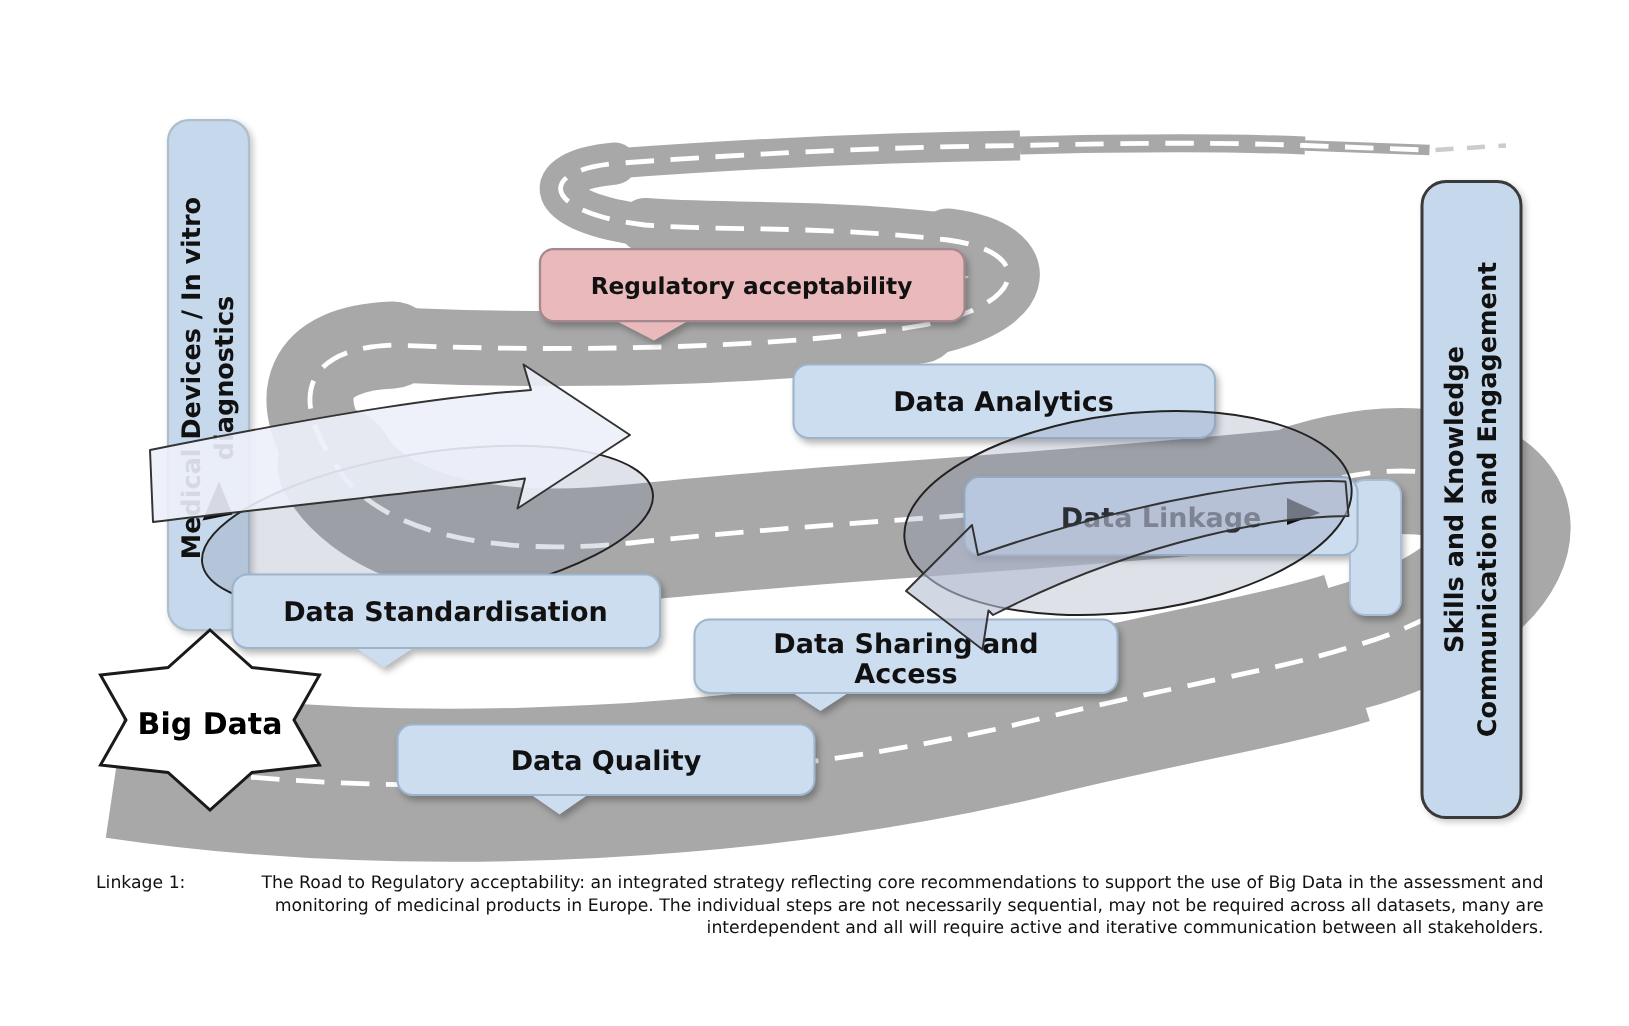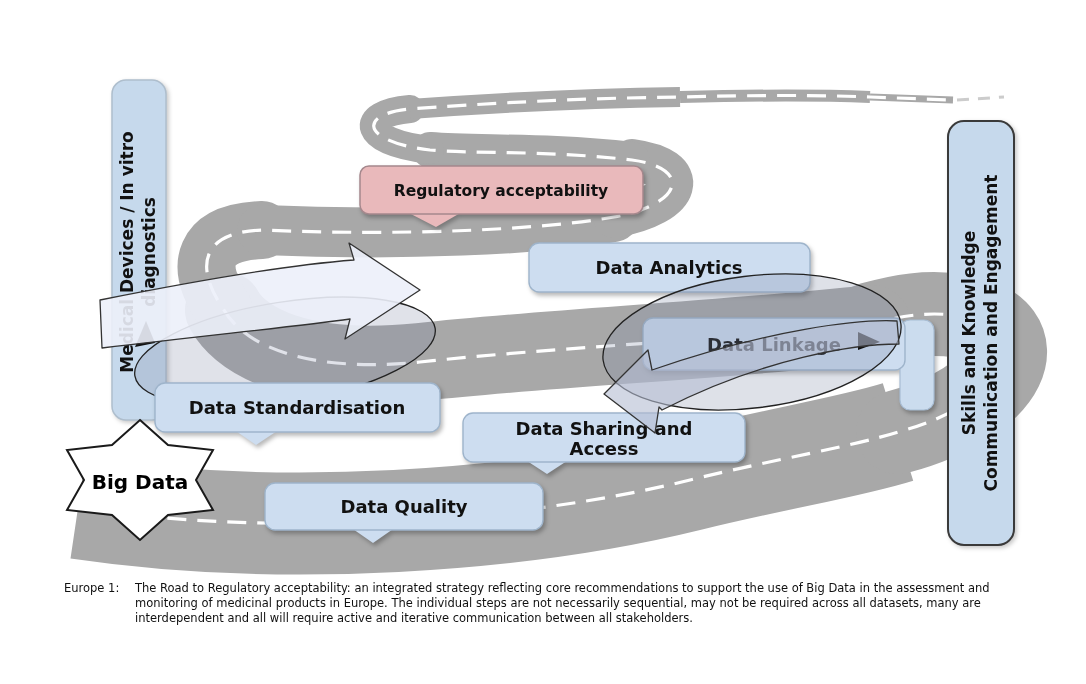--- a/index.html
+++ b/index.html
@@ -13,21 +13,21 @@
   .pink-label { font-weight:bold; fill:#111111; font-size:15.5px; }
   .star-label { font-weight:bold; fill:#000000; font-size:20px; }
   .shadowed { filter:drop-shadow(2px 3px 2px rgba(0,0,0,0.28)); }
   .soft-shadow { filter:drop-shadow(2px 2px 2px rgba(0,0,0,0.22)); }
   .caption {
     position:absolute; left:64px; top:581px; width:965px;
     display:flex; align-items:flex-start;
     font-size:11.5px; line-height:1.32; color:#111111;
   }
   .caption .cap-label { flex:0 0 71px; white-space:nowrap; }
-  .caption .cap-text { flex:1 1 auto; }
+  .caption .cap-text { flex:1 1 auto;text-align:right; }
 </style>
 </head>
 <body>
 
 <div class="stage">
   <svg width="1086" height="684" viewBox="0 0 1086 684">
 
     <g fill="none" stroke="#a8a8a8">
       <path stroke-width="102" d="M 78,508 C 280,538 520,522 690,480 C 780,458 850,447 898,432"></path>
       <path stroke-width="84" stroke-linecap="round" d="M 898,432 C 1010,402 1040,330 960,316 C 928,311 900,316 872,324"></path>
@@ -115,16 +115,16 @@
     </g>
 
     <g>
       <polygon points="140,420 168,445 213,450 196,480 213,510 168,515 140,540 112,515 67,510 84,480 67,450 112,445" fill="#ffffff" stroke="#1a1a1a" stroke-width="2" stroke-linejoin="miter"></polygon>
       <text class="star-label" x="140" y="489" text-anchor="middle">Big Data</text>
     </g>
   </svg>
 
   
   <div class="caption">
-    <span class="cap-label">Europe 1:</span>
+    <span class="cap-label">Linkage 1:</span>
     <span class="cap-text">The Road to Regulatory acceptability: an integrated strategy reflecting core recommendations to support the use of Big Data in the assessment and monitoring of medicinal products in Europe. The individual steps are not necessarily sequential, may not be required across all datasets, many are interdependent and all will require active and iterative communication between all stakeholders.</span>
   </div>
 </div>
 
 </body></html>

